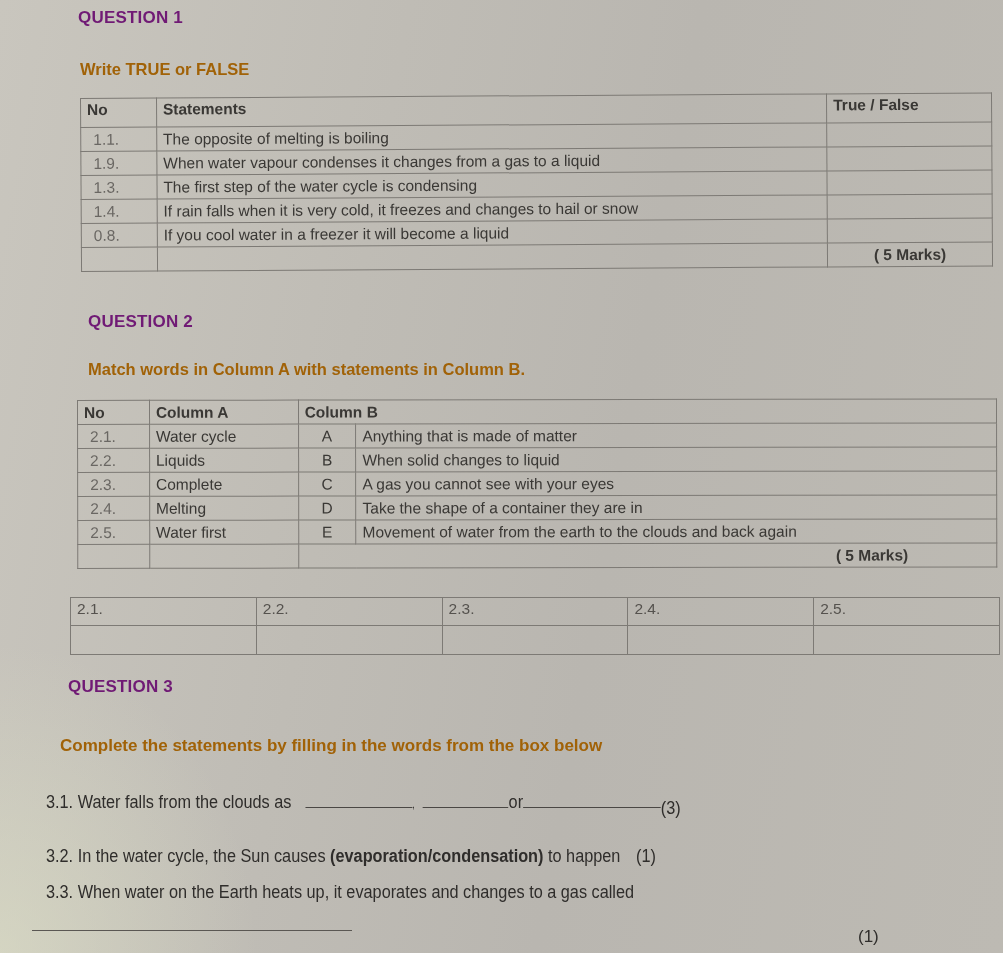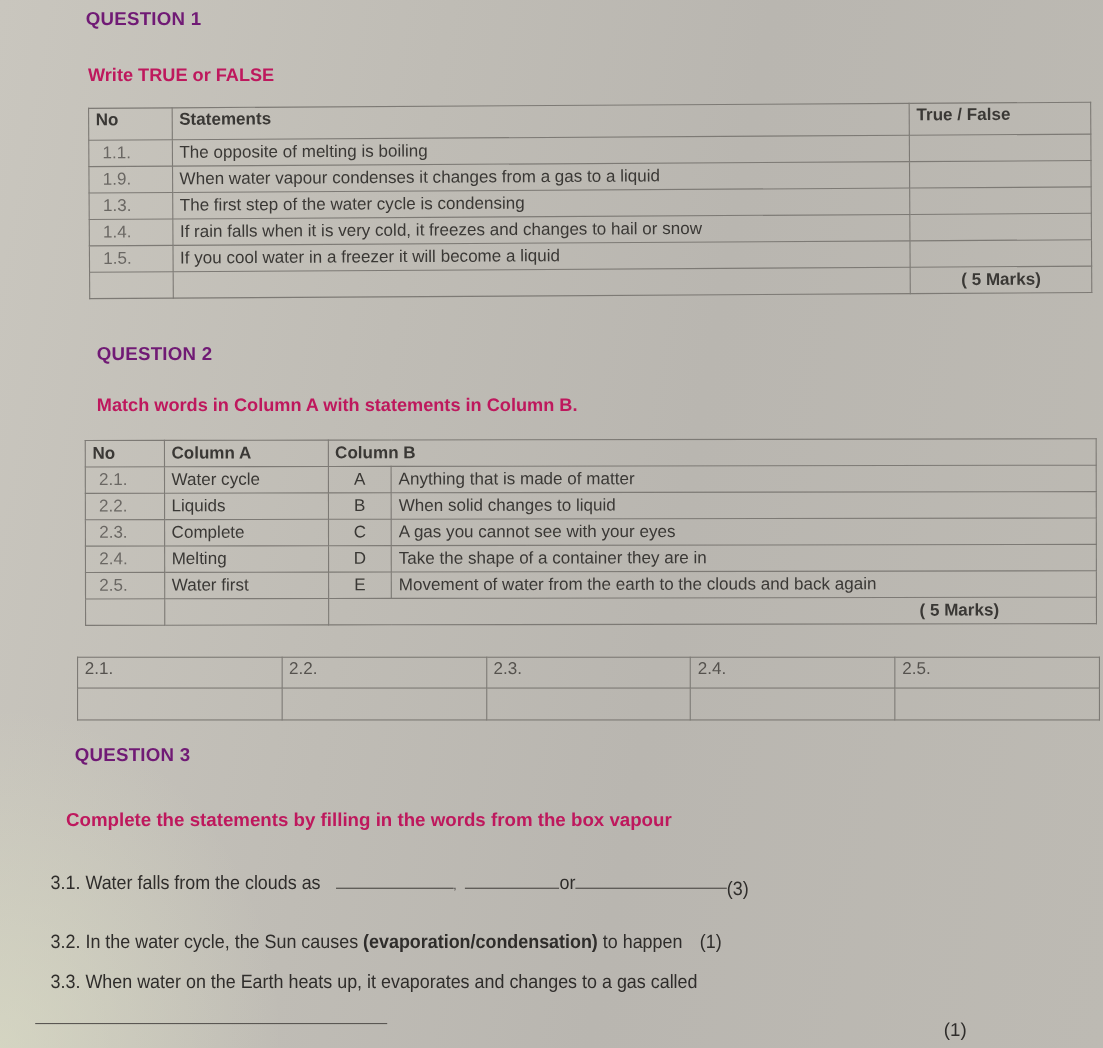--- a/index.html
+++ b/index.html
@@ -26,21 +26,21 @@
       position: absolute;
       font-weight: bold;
       font-size: 17px;
       letter-spacing: 0.2px;
       color: #701a75;
     }
     .instruction {
       position: absolute;
       font-weight: bold;
       font-size: 16.5px;
-      color: #be185d;
+      color: #a16207;
     }
     table {
       position: absolute;
       border-collapse: collapse;
       font-size: 15.5px;
       color: #3a3835;
     }
     td, th {
       border: 1.5px solid #7d7a75;
       padding: 0 6px;
@@ -130,21 +130,21 @@
     <td class="no-cell">1.3.</td>
     <td>The first step of the water cycle is condensing</td>
     <td></td>
   </tr>
   <tr>
     <td class="no-cell">1.4.</td>
     <td>If rain falls when it is very cold, it freezes and changes to hail or snow</td>
     <td></td>
   </tr>
   <tr>
-    <td class="no-cell">1.5.</td>
+    <td class="no-cell">0.8.</td>
     <td>If you cool water in a freezer it will become a liquid</td>
     <td></td>
   </tr>
   <tr>
     <td></td>
     <td></td>
     <td class="marks">( 5 Marks)</td>
   </tr>
 </tbody>
   </table>
@@ -210,21 +210,21 @@
     <td></td>
     <td></td>
     <td></td>
     <td></td>
     <td></td>
   </tr>
 </tbody>
   </table>
 
 <div class="heading" style="left:68px; top:677px;">QUESTION 3</div>
-<div class="instruction" style="left:60px; top:736px; font-size:17px;">Complete the statements by filling in the words from the box vapour</div>
+<div class="instruction" style="left:60px; top:736px; font-size:17px;">Complete the statements by filling in the words from the box below</div>
 
 <div class="q3-line" style="left:46px; top:792px;">
   <span>3.1. Water falls from the clouds as</span>
   <span class="blank-line" style="width:115px; margin-left:10px;"></span><span style="font-size:10px;">,</span>
   <span class="blank-line" style="width:92px; margin-left:4px;"></span><span>or</span><span class="blank-line" style="width:148px;"></span><span style="position:relative; top:6px;">(3)</span>
 </div>
 
 <div class="q3-line" style="left:46px; top:846px;">
   <span>3.2. In the water cycle, the Sun causes </span><span class="q3-bold">(evaporation/condensation)</span><span> to happen</span>
   <span style="margin-left:12px;">(1)</span>

